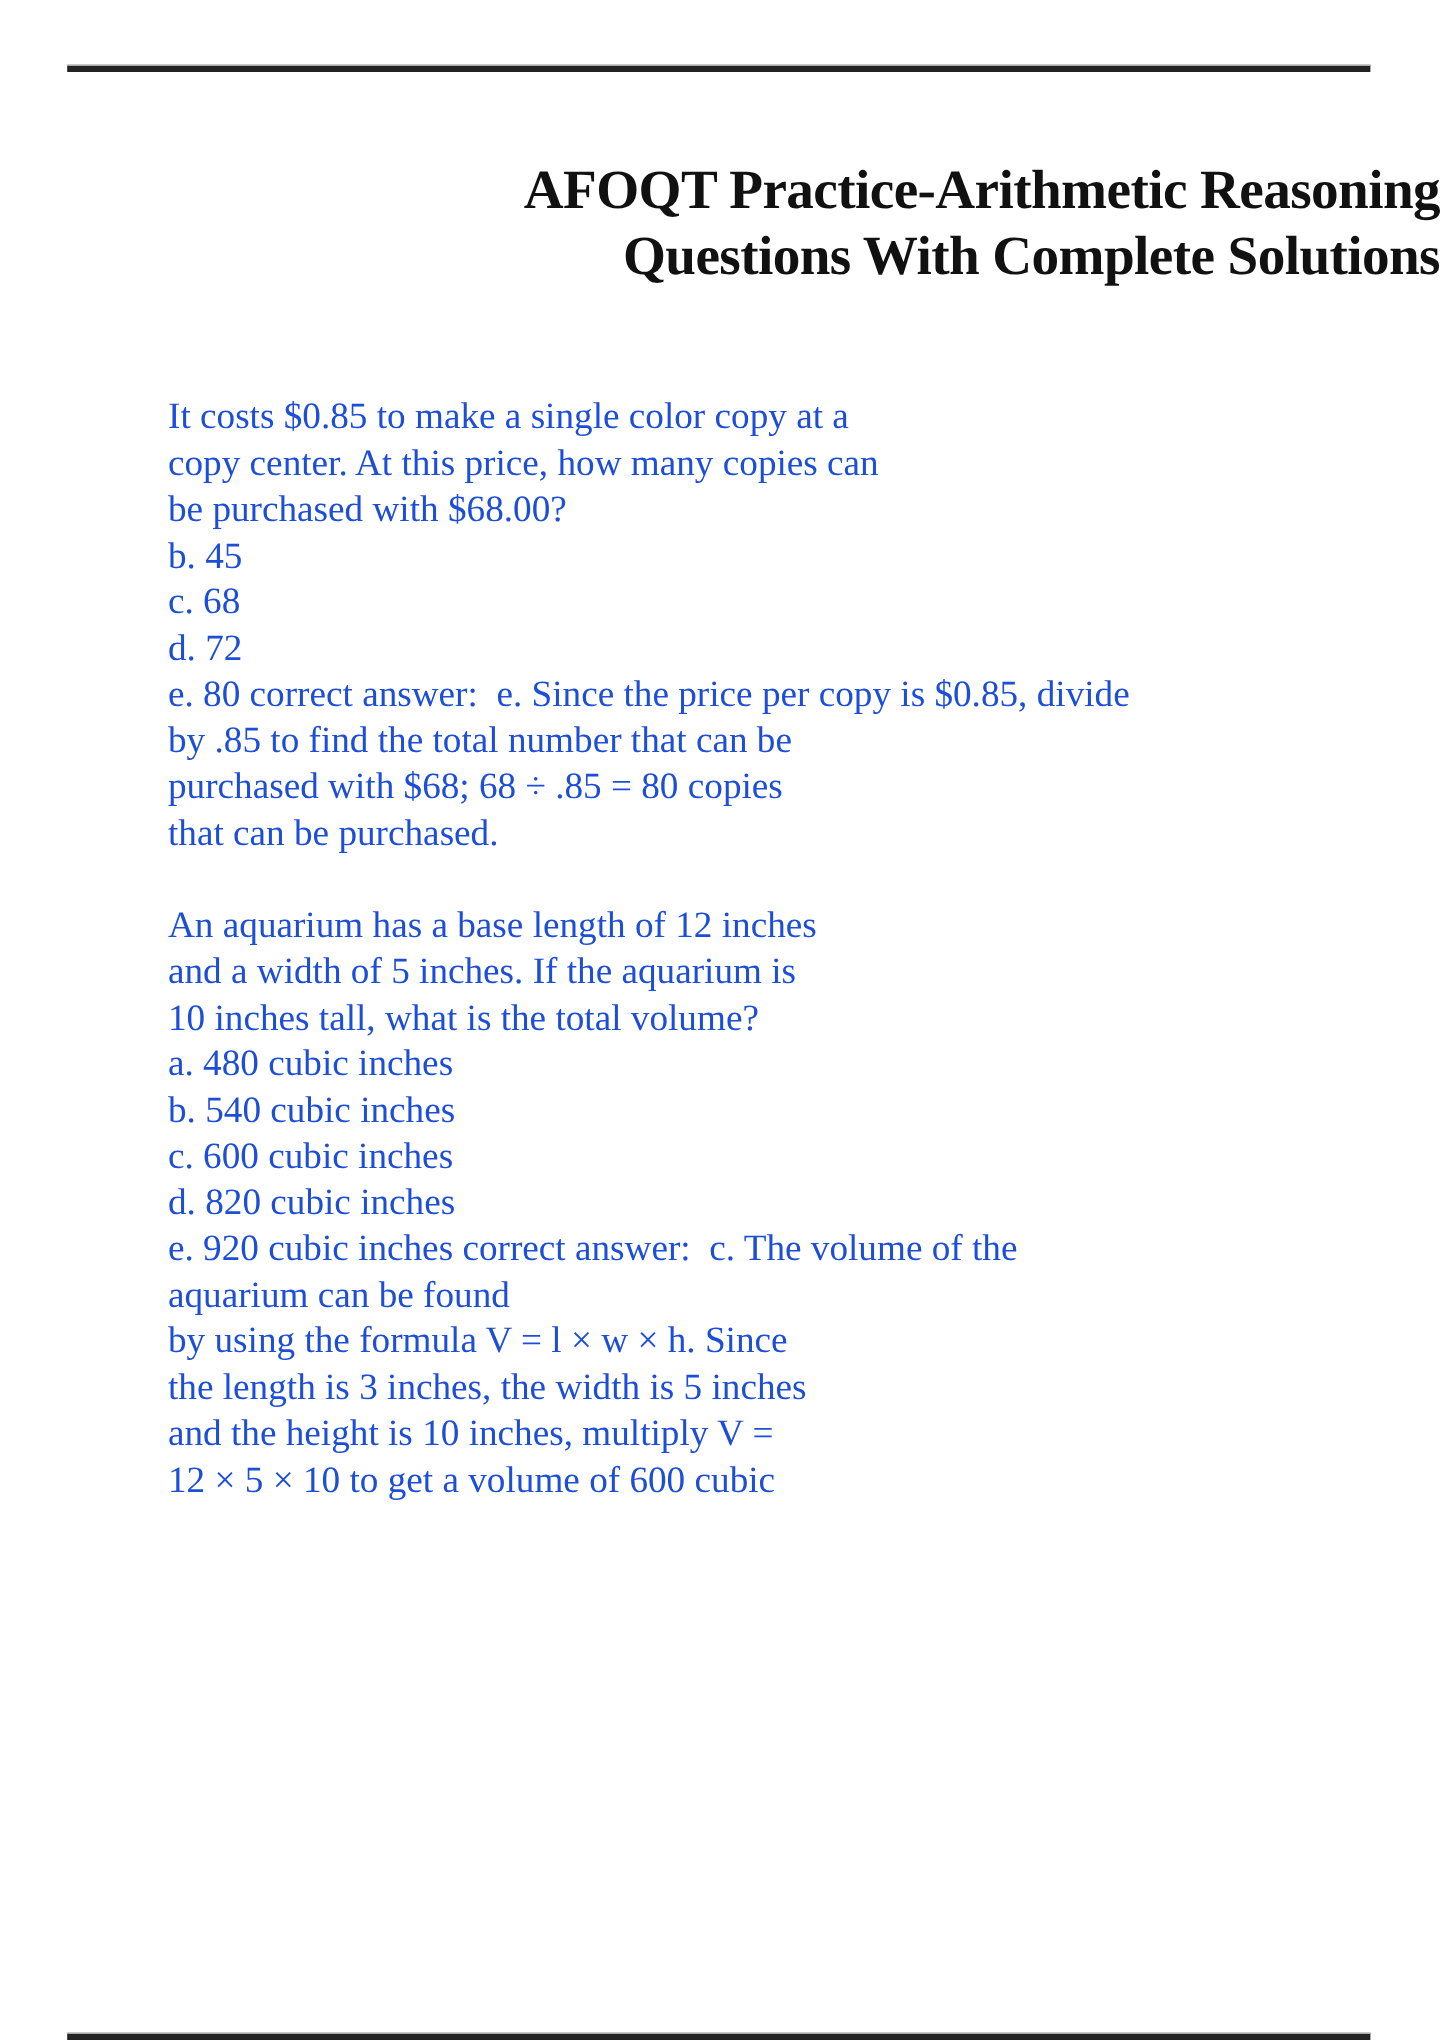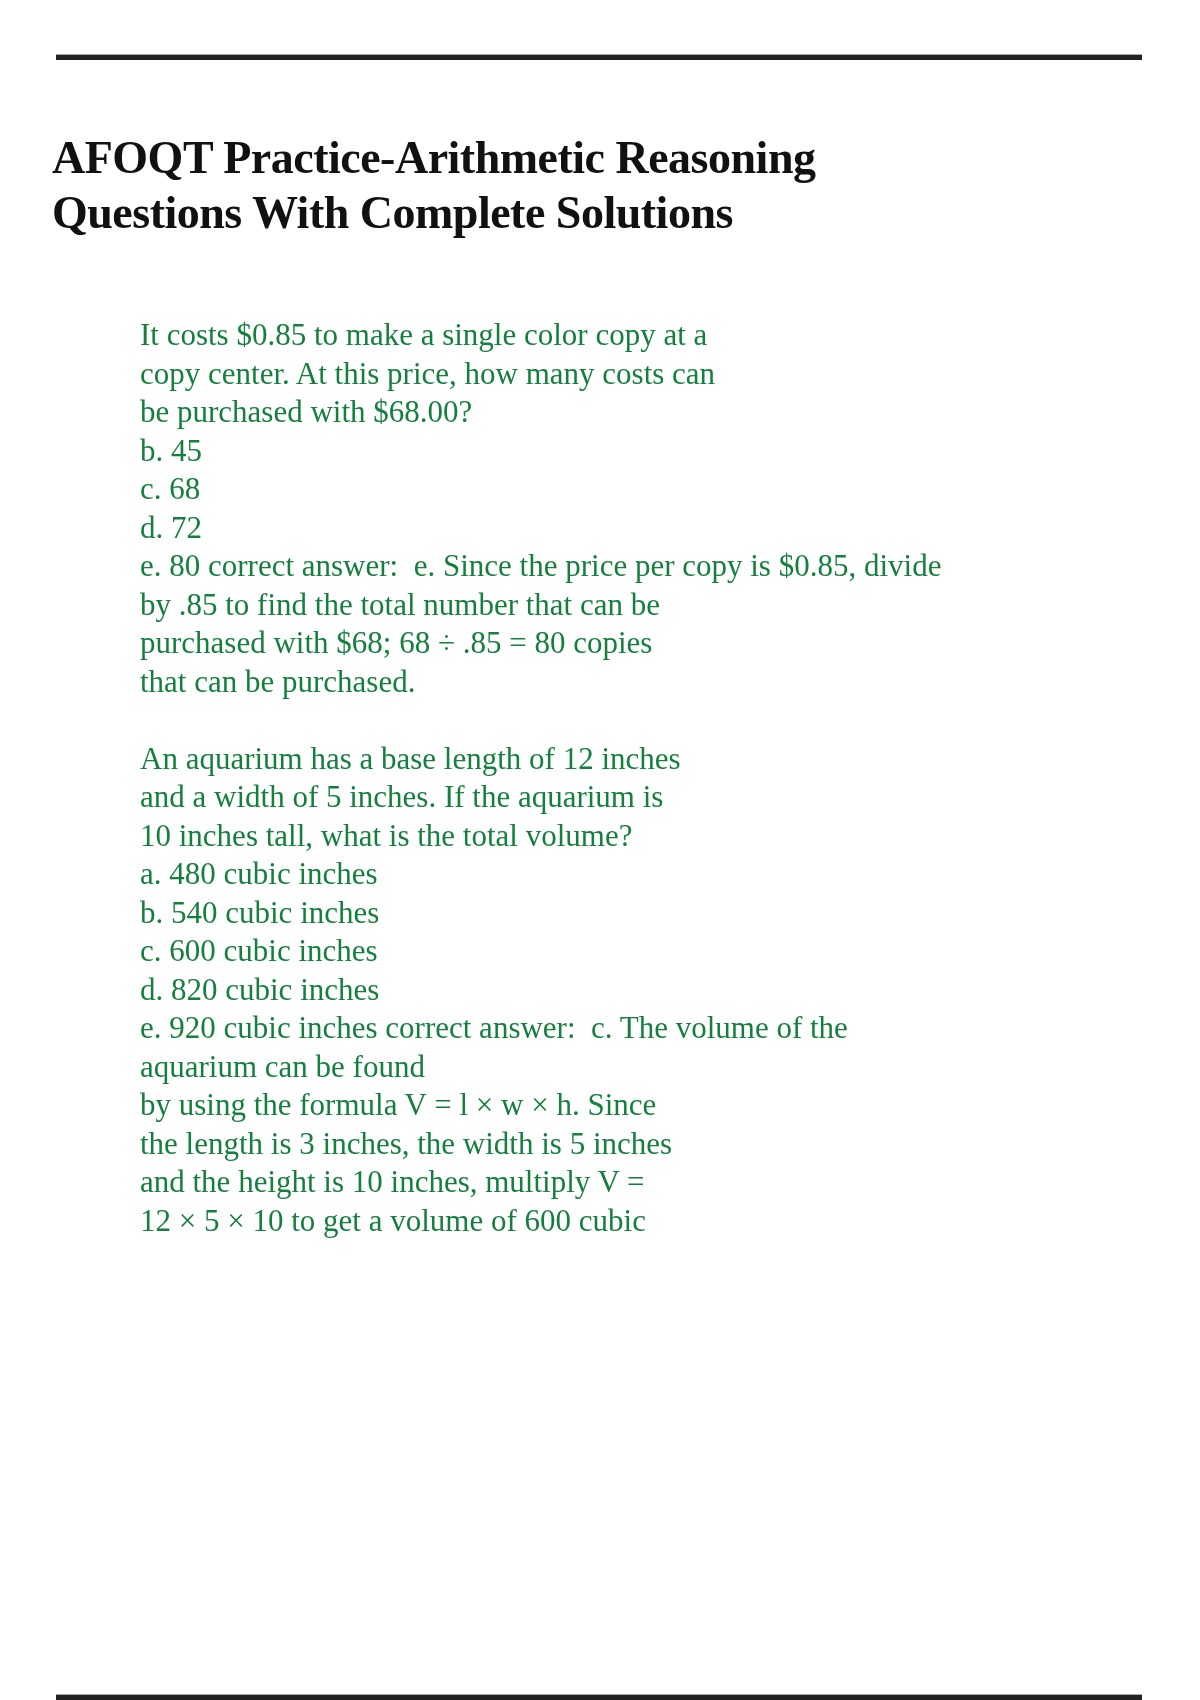--- a/index.html
+++ b/index.html
@@ -25,35 +25,35 @@
     border-top: 1px solid #a9a9a9;
   }
   .rule-top { top: 54px; }
   .rule-bottom { top: 1694px; }
   .doc-title {
     position: absolute;
     left: 0;
     right: 0;
     top: 130px;
     padding-left: 52px;
-    text-align: left;
+    text-align: right;
     font-size: 46px;
     line-height: 55px;
     font-weight: 700;
     letter-spacing: -0.5px;
     color: #111111;
   }
   .doc-body {
     position: absolute;
     left: 140px;
-    top: 316px;
+    top: 328px;
     right: 60px;
     font-size: 31px;
     line-height: 38.5px;
-    color: #15803d;
+    color: #1d4ed8;
   }
   .paragraph + .paragraph {
     margin-top: 38.5px;
   }
   .line {
     white-space: pre;
   }
 </style>
 </head>
 <body>
@@ -63,21 +63,21 @@
   <div class="rule rule-top"></div>
 
   <div class="doc-title">
     <div class="title-line">AFOQT Practice-Arithmetic Reasoning</div>
     <div class="title-line">Questions With Complete Solutions</div>
   </div>
 
   <div class="doc-body">
       <div class="paragraph">
         <div class="line">It costs $0.85 to make a single color copy at a</div>
-        <div class="line">copy center. At this price, how many costs can</div>
+        <div class="line">copy center. At this price, how many copies can</div>
         <div class="line">be purchased with $68.00?</div>
         <div class="line">b. 45</div>
         <div class="line">c. 68</div>
         <div class="line">d. 72</div>
         <div class="line">e. 80 correct answer:  e. Since the price per copy is $0.85, divide</div>
         <div class="line">by .85 to find the total number that can be</div>
         <div class="line">purchased with $68; 68 ÷ .85 = 80 copies</div>
         <div class="line">that can be purchased.</div>
       </div>
       <div class="paragraph">

